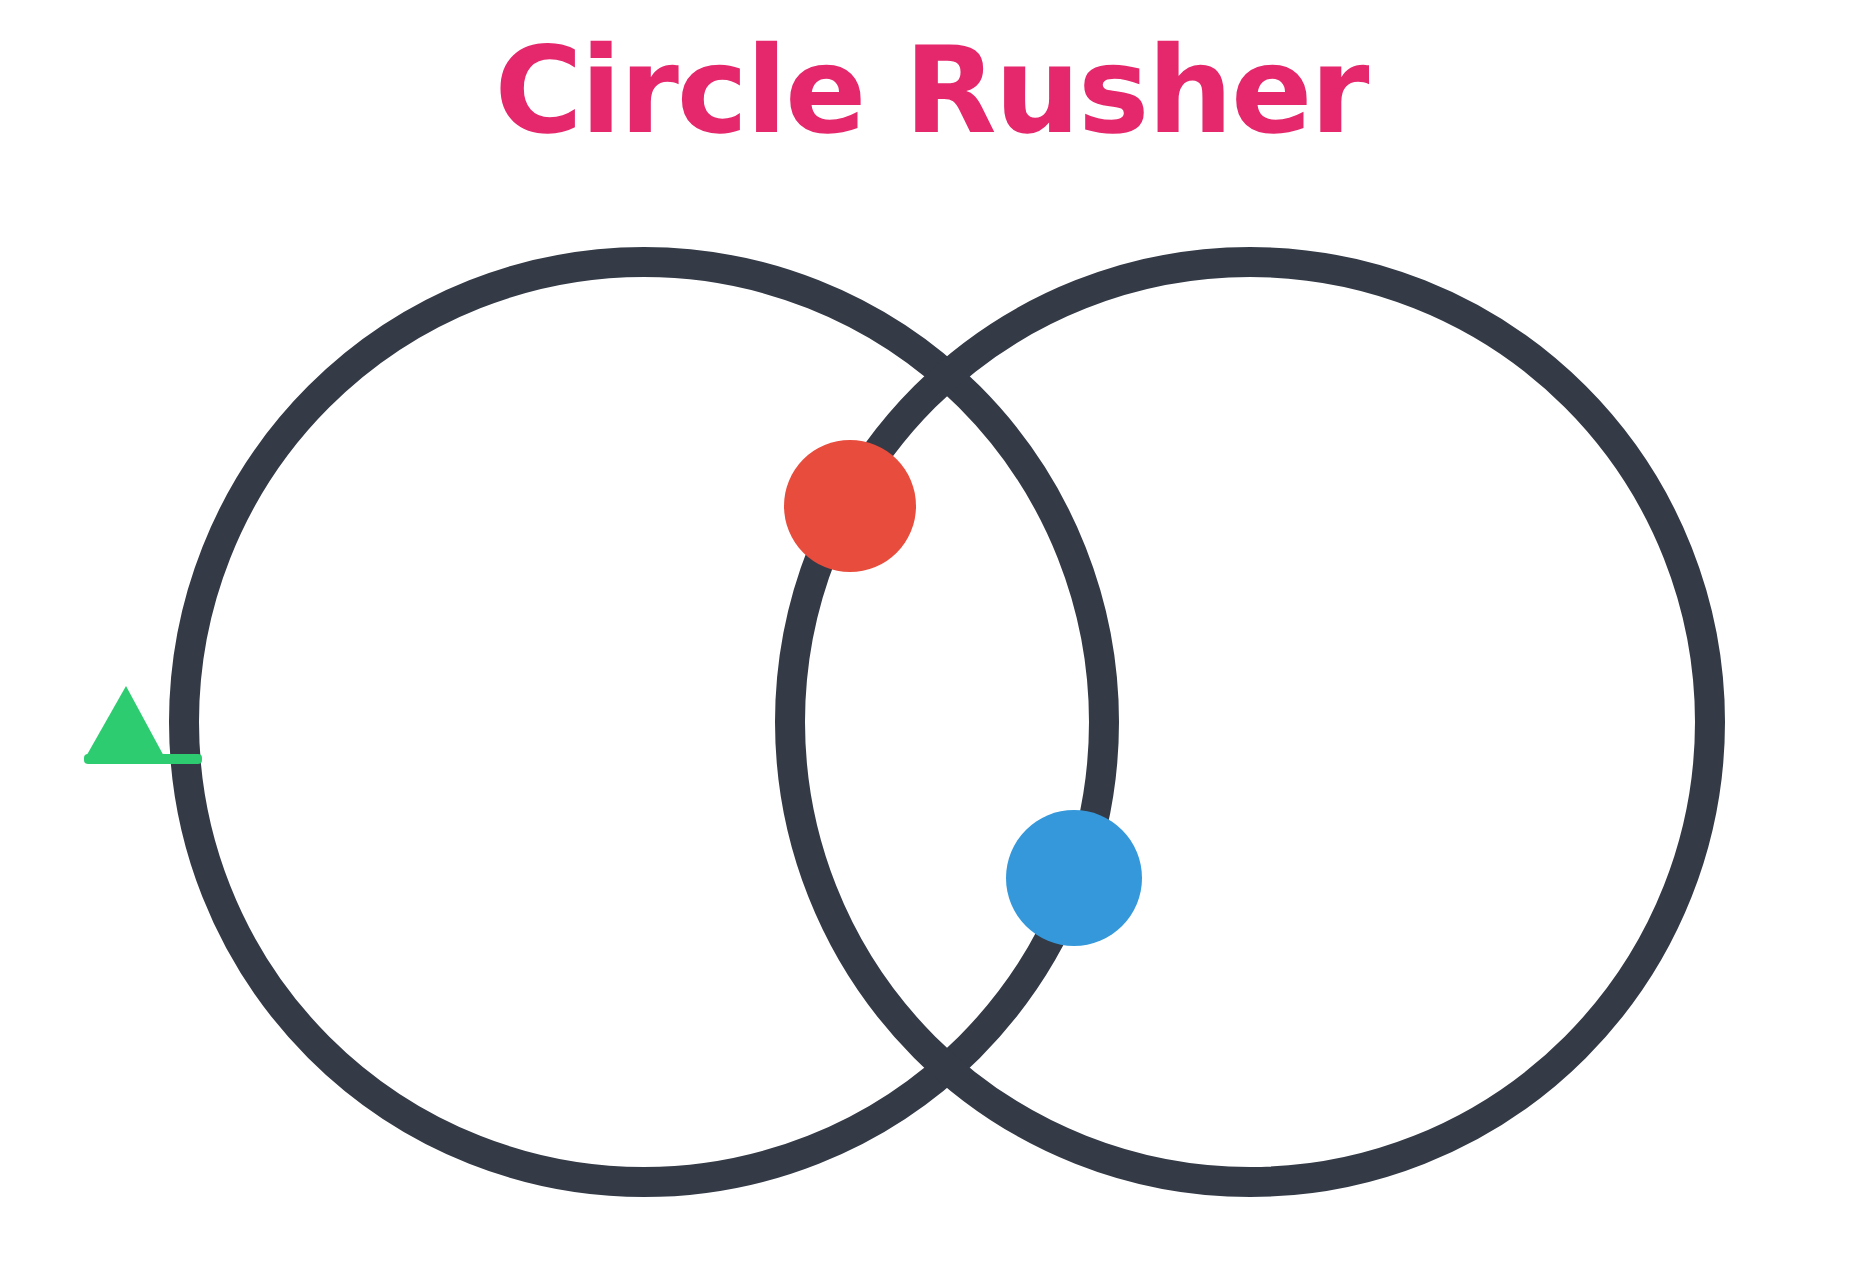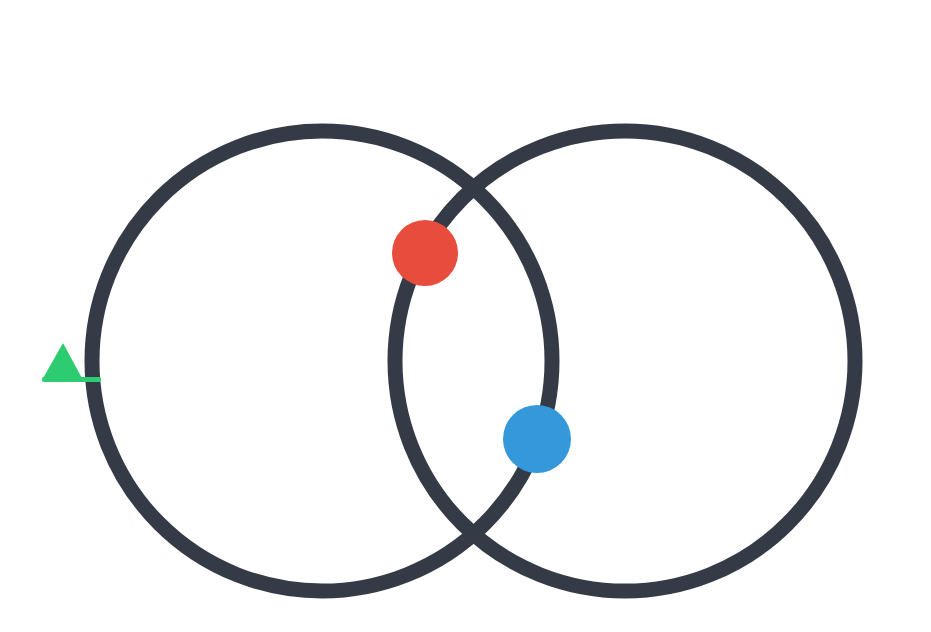--- a/index.html
+++ b/index.html
@@ -38,20 +38,21 @@
   }
   .track {
     fill: none;
   }
 </style>
 </head>
 <body>
 
 <div class="stage">
 
+  <h1 class="title">Circle Rusher</h1>
 
   <svg class="game-svg" width="931" height="632" viewBox="0 0 931 632">
 
     <circle class="track" cx="322" cy="361" r="230" stroke="#343B47" stroke-width="15"></circle>
 
     <circle class="track" cx="625" cy="361" r="230" stroke="#343B47" stroke-width="15"></circle>
 
     <rect rx="2" x="42" y="377" width="59" height="5" fill="#2ECC71"></rect>
 
     <polygon points="63,343 42,380 83,380" fill="#2ECC71"></polygon>

